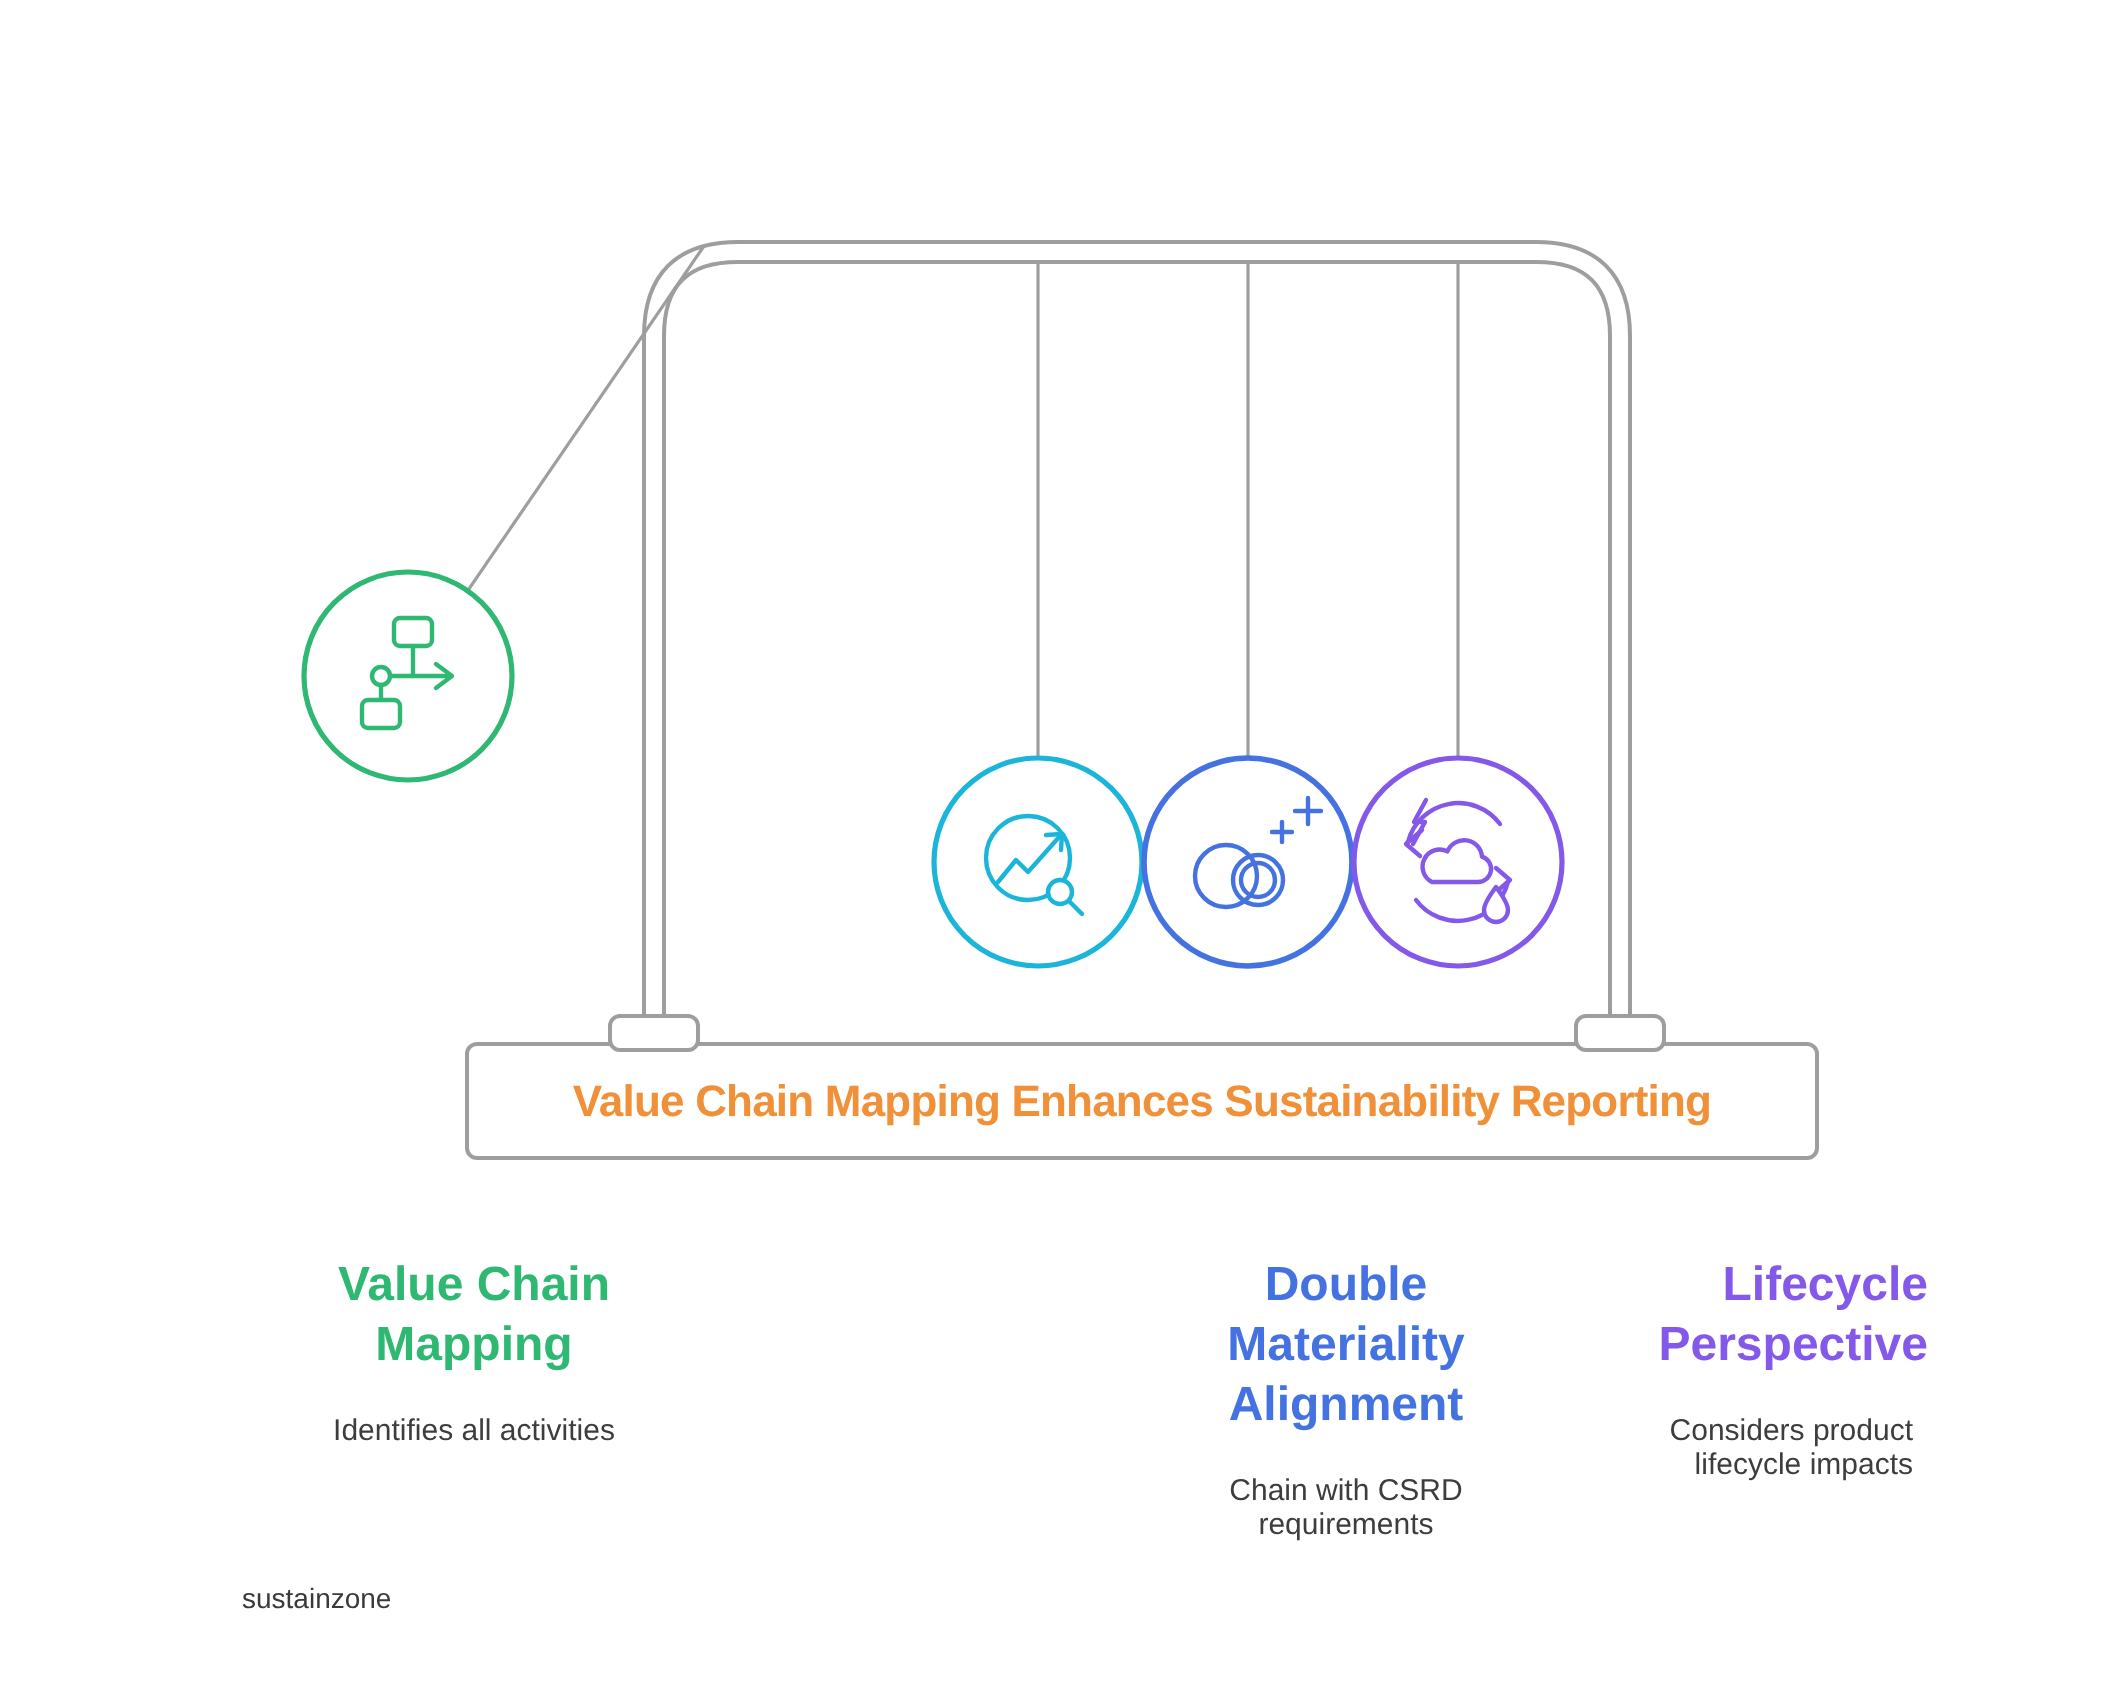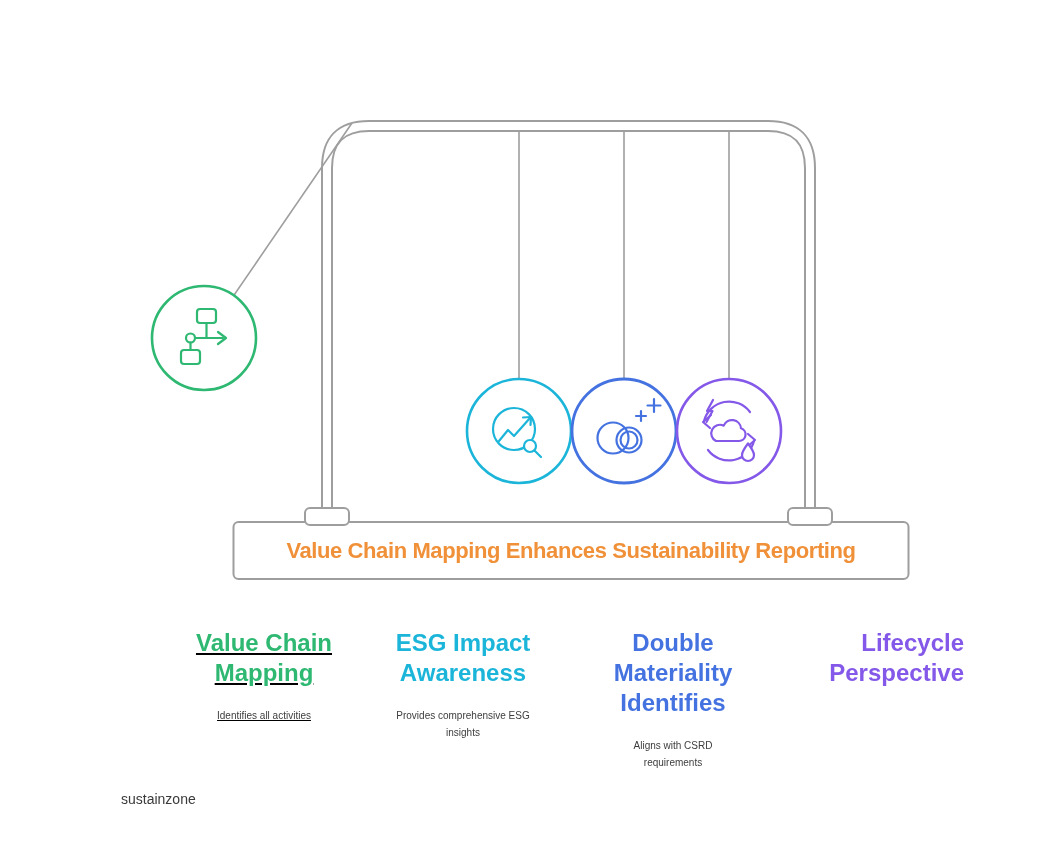--- a/index.html
+++ b/index.html
@@ -19,23 +19,23 @@
   }
   .feature-col{
     position:absolute;width:220px;
     display:flex;flex-direction:column;align-items:center;
     text-align:center;
   }
   .feature-col .heading{
     font-size:24px;font-weight:700;line-height:30px;
   }
   .feature-col .desc{
-    margin-top:19px;font-size:10px;line-height:17px;color:#3d3d3d;
+    margin-top:19px;font-size:15px;line-height:17px;color:#3d3d3d;
   }
-  .col-0{left:154px;top:628px;text-decoration:underline;}
+  .col-0{left:127px;top:628px;}
   .col-1{left:353px;top:628px;}
   .col-2{left:563px;top:628px;}
   .col-3{left:774px;top:628px;text-align:right;}
   .col-0 .heading{width:170px;}
   .col-1 .heading{width:160px;}
   .col-2 .heading{width:140px;}
   .col-3 .heading{width:160px;}
   .col-0 .desc{width:200px;}
   .col-1 .desc{width:170px;}
   .col-2 .desc{width:135px;}
@@ -112,29 +112,26 @@
     </g>
   </svg>
 
   <div class="banner-text" style="color: rgb(240, 144, 56);">Value Chain Mapping Enhances Sustainability Reporting</div>
 
   <div class="feature-col col-0">
     <div class="heading" style="color: rgb(46, 184, 114);">Value Chain Mapping</div>
     <div class="desc" style="color: rgb(61, 61, 61);">Identifies all activities</div>
   </div>
 
-  <div class="feature-col col-1">
-    <div class="heading" style="color: rgb(28, 181, 218);">ESG Impact Awareness</div>
-    <div class="desc" style="color: rgb(61, 61, 61);">Provides comprehensive ESG insights</div>
-  </div>
 
   <div class="feature-col col-2">
-    <div class="heading" style="color: rgb(68, 114, 224);">Double Materiality Identifies</div>
-    <div class="desc" style="color: rgb(61, 61, 61);">Aligns with CSRD requirements</div>
+    <div class="heading" style="color: rgb(68, 114, 224);">Double Materiality Alignment</div>
+    <div class="desc" style="color: rgb(61, 61, 61);">Chain with CSRD requirements</div>
   </div>
 
   <div class="feature-col col-3">
     <div class="heading" style="color: rgb(132, 88, 232);">Lifecycle Perspective</div>
+    <div class="desc" style="color: rgb(61, 61, 61);">Considers product lifecycle impacts</div>
   </div>
 
   <div class="brand">sustainzone</div>
 
 </div>
 
 </body></html>

